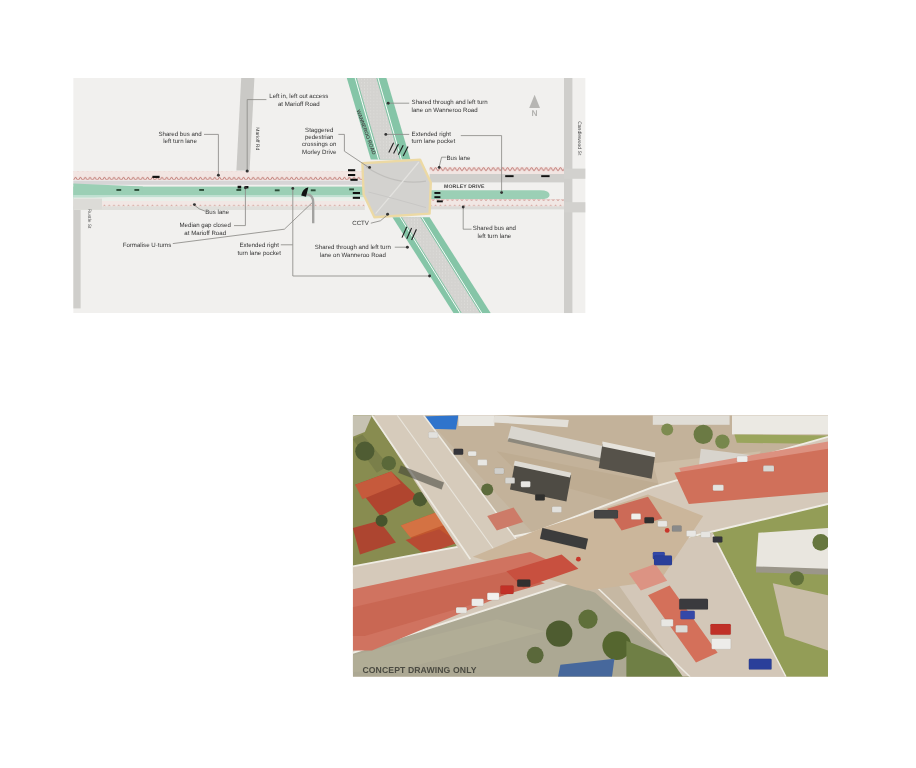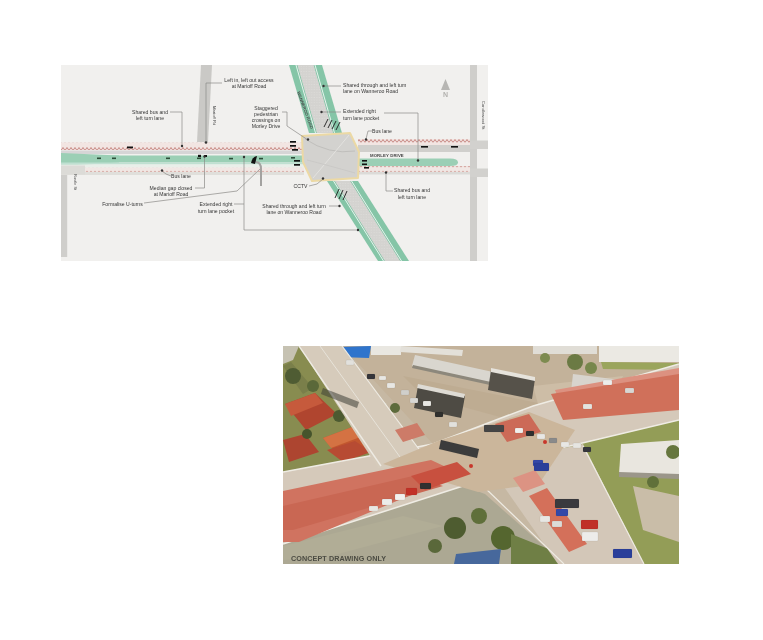--- a/index.html
+++ b/index.html
@@ -1,19 +1,19 @@
 <!DOCTYPE html>
 <html><head>
 <meta charset="utf-8">
 <style>
   html,body{margin:0;padding:0;background:#ffffff;}
   body{width:763px;height:640px;position:relative;overflow:hidden;
        font-family:"Liberation Sans", sans-serif;}
   #diag{position:absolute;left:61px;top:65px;width:427px;height:196px;filter:blur(0.3px);}
-  #photo{position:absolute;left:283px;top:346px;width:396px;height:218px;filter:blur(0.4px);}
+  #photo{position:absolute;left:294px;top:346px;width:396px;height:218px;filter:blur(0.4px);}
 </style>
 </head>
 <body>
 <div id="diag">
 <svg width="427" height="196" viewBox="0 0 427 196" xmlns="http://www.w3.org/2000/svg">
 <defs>
 <pattern id="zz" width="4" height="8" patternUnits="userSpaceOnUse">
   <rect width="4" height="8" fill="#f2e5e2"></rect>
   <path d="M0 5.5 L2 2.5 L4 5.5" fill="none" stroke="#b86a63" stroke-width="0.75"></path>
 </pattern>

